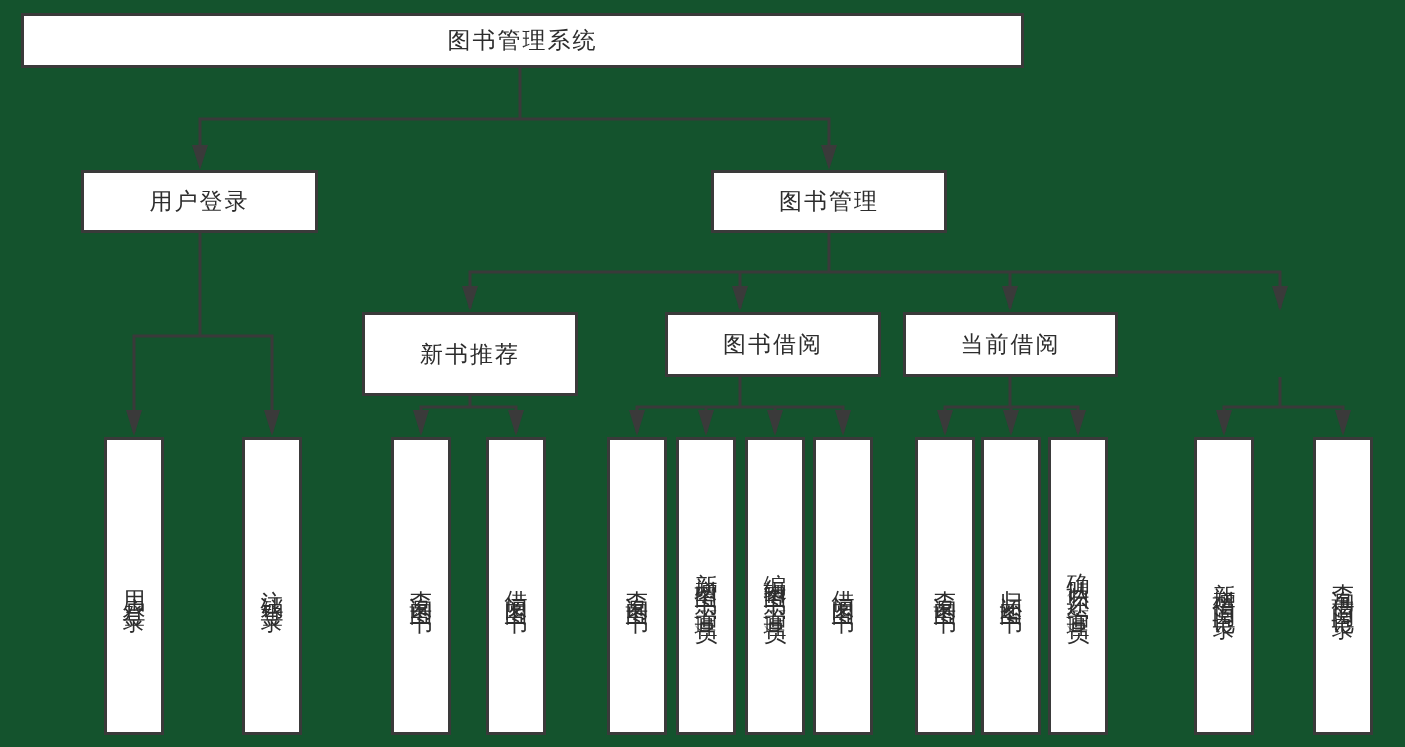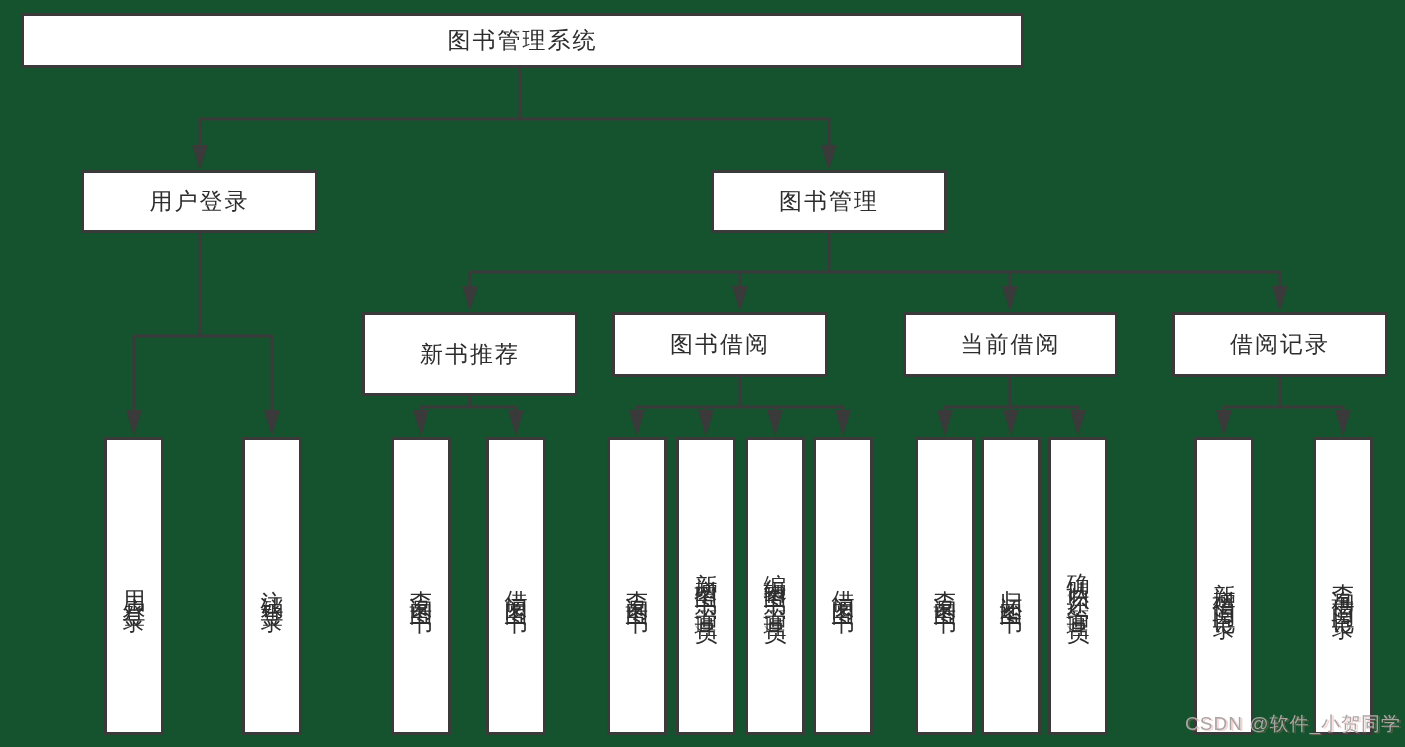--- a/index.html
+++ b/index.html
@@ -40,21 +40,21 @@
     writing-mode: vertical-rl;
     text-orientation: mixed;
     letter-spacing: 7px;
     white-space: normal;
     padding: 6px 0;
   }
   .root-node      { left: 21px;   top: 13px;  width: 1003px; height: 55px; }
   .n-user-login   { left: 81px;   top: 170px; width: 237px;  height: 63px; }
   .n-book-mgmt    { left: 711px;  top: 170px; width: 236px;  height: 63px; }
   .n-new-rec      { left: 362px;  top: 312px; width: 216px;  height: 84px; }
-  .n-borrow       { left: 612px;  top: 312px; width: 216px;  height: 65px; }
+  .n-borrow       { left: 665px;  top: 312px; width: 216px;  height: 65px; }
   .n-current      { left: 903px;  top: 312px; width: 215px;  height: 65px; justify-content: center; }
   .n-record       { left: 1172px; top: 312px; width: 216px;  height: 65px; }
   .leaf { top: 437px; width: 60px; height: 298px; }
   .v1  { left: 104px; }
   .v2  { left: 242px; }
   .v3  { left: 391px; }
   .v4  { left: 486px; }
   .v5  { left: 607px; }
   .v6  { left: 676px; }
   .v7  { left: 745px; }
@@ -146,23 +146,20 @@
 
   <div class="node n-new-rec">
     <span>新书推荐</span>
   </div>
   <div class="node n-borrow">
     <span>图书借阅</span>
   </div>
   <div class="node n-current">
     <span>当前借阅</span>
   </div>
-  <div class="node n-record">
-    <span>借阅记录</span>
-  </div>
 
   <div class="node vbox leaf v1">
     <span>用户登录</span>
   </div>
   <div class="node vbox leaf v2">
     <span>注销登录</span>
   </div>
   <div class="node vbox leaf v3">
     <span>查询图书</span>
   </div>
@@ -190,15 +187,14 @@
   <div class="node vbox leaf v11">
     <span>确认归还（管理员）</span>
   </div>
   <div class="node vbox leaf v12">
     <span>新增借阅记录</span>
   </div>
   <div class="node vbox leaf v13">
     <span>查询借阅记录</span>
   </div>
 
-  <div class="watermark">CSDN @软件_小贺同学</div>
 
 </div>
 
 </body></html>

